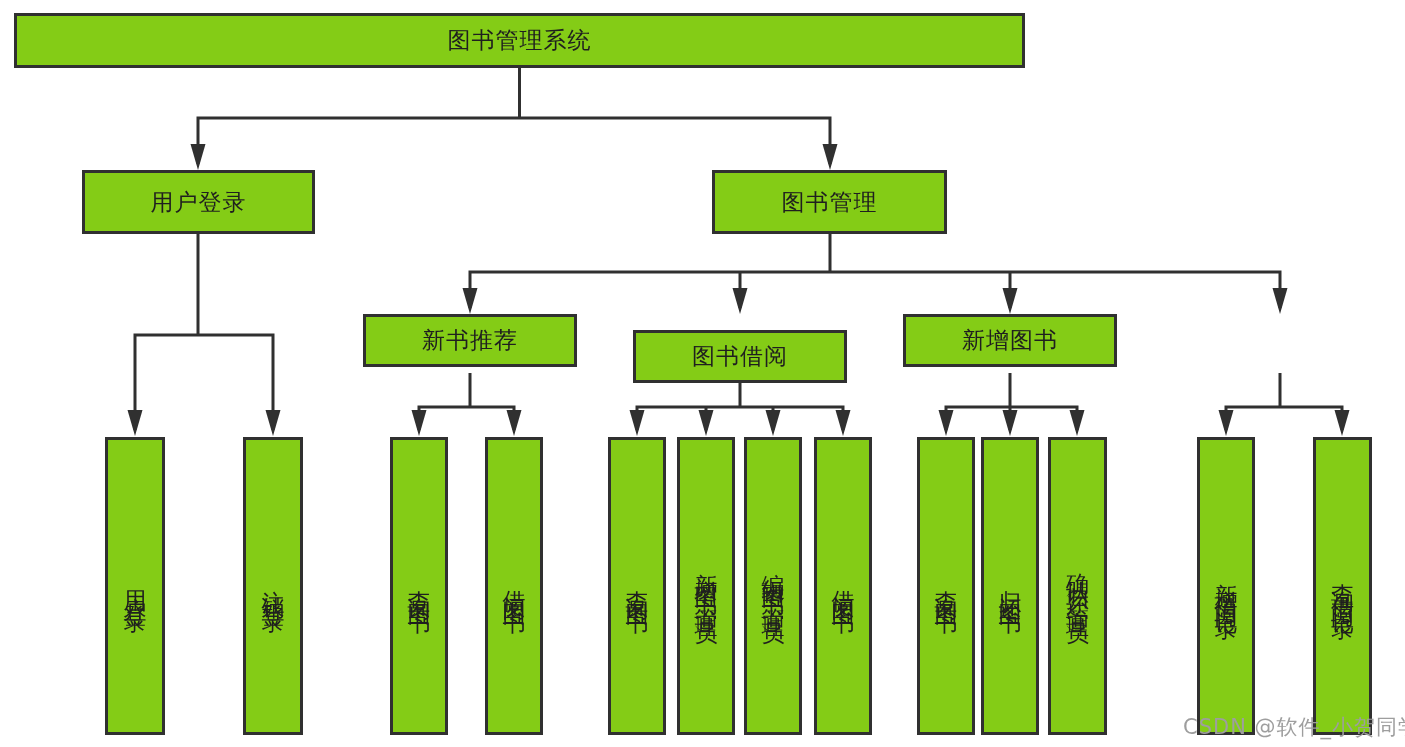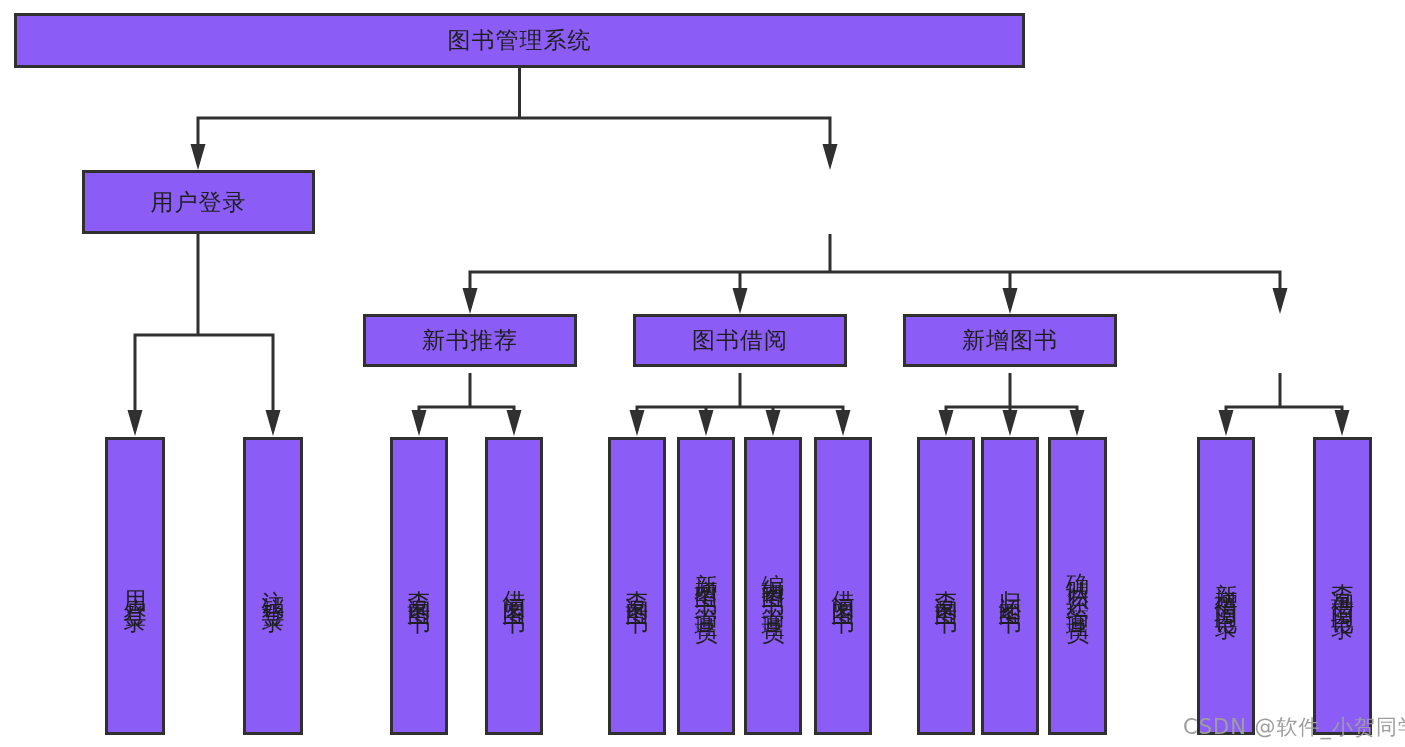--- a/index.html
+++ b/index.html
@@ -2,37 +2,37 @@
 <html><head>
 <meta charset="utf-8">
 <style>
   html,body{margin:0;padding:0;background:#fff;}
   .canvas{
     position:relative;width:1405px;height:747px;background:#ffffff;
     font-family:"DejaVu Sans","Liberation Sans",sans-serif;overflow:hidden;
   }
   .wires{position:absolute;left:0;top:0;z-index:1;}
   .box{
-    position:absolute;box-sizing:border-box;border:3px solid #303030;background:#8b5cf6;
+    position:absolute;box-sizing:border-box;border:3px solid #303030;background:#84cc16;
     display:flex;align-items:center;justify-content:center;color:#1f1f1f;z-index:2;
   }
   .h{font-size:23px;letter-spacing:1px;}
   .v span{
     writing-mode:vertical-rl;text-orientation:mixed;
     font-size:23px;letter-spacing:7px;line-height:1;white-space:nowrap;
   }
   
   .n-root{left:14px;top:13px;width:1011px;height:55px;}
   
   .n-login{left:82px;top:170px;width:233px;height:64px;}
   .n-mgmt{left:712px;top:170px;width:235px;height:64px;}
   
   .n-l3{top:314px;width:214px;height:53px;}
   .n-rec{left:363px;}
-  .n-borrow{left:633px;}
+  .n-borrow{left:633px;margin-top:16px;}
   .n-cur{left:903px;}
   .n-hist{left:1173px;}
   
   .leaf{top:437px;height:298px;}
   .lf-1{left:105px;width:60px;}
   .lf-2{left:243px;width:60px;}
   .lf-3{left:390px;width:58px;}
   .lf-4{left:485px;width:58px;}
   .lf-5{left:608px;width:58px;}
   .lf-6{left:677px;width:58px;}
@@ -86,20 +86,23 @@
     </g>
   </svg>
 
   <div class="box h n-root">
     <span>图书管理系统</span>
   </div>
 
   <div class="box h n-login">
     <span>用户登录</span>
   </div>
+  <div class="box h n-mgmt">
+    <span>图书管理</span>
+  </div>
 
   <div class="box h n-l3 n-rec">
     <span>新书推荐</span>
   </div>
   <div class="box h n-l3 n-borrow">
     <span>图书借阅</span>
   </div>
   <div class="box h n-l3 n-cur">
     <span>新增图书</span>
   </div>

